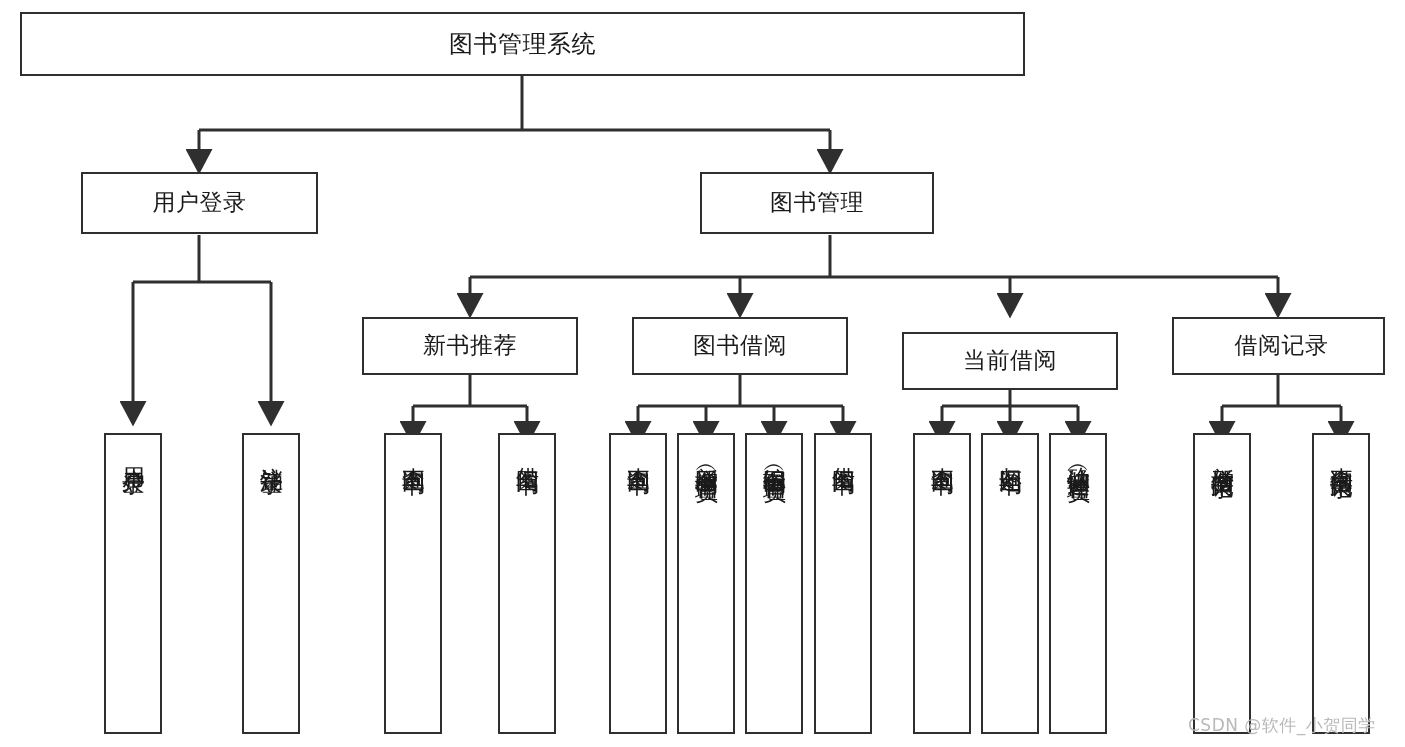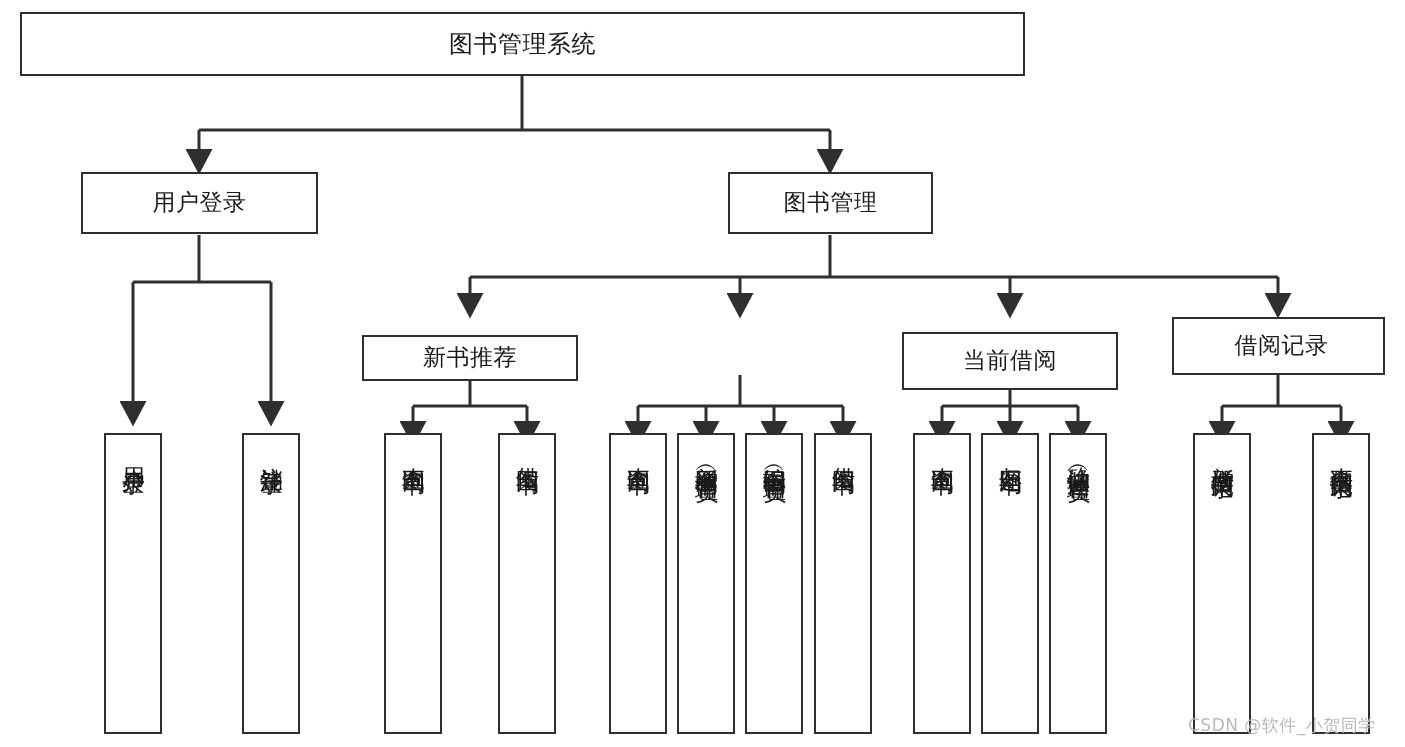--- a/index.html
+++ b/index.html
@@ -123,28 +123,31 @@
   </svg>
 
   <div class="node root" style="left:20px; top:12px; width:1005px; height:64px;">
     <span class="label">图书管理系统</span>
   </div>
 
   <div class="node" style="left:81px; top:172px; width:237px; height:62px;">
     <span class="label">用户登录</span>
   </div>
 
-  <div class="node" style="left:728px; top:172px; width:205px; height:62px;">
+  <div class="node" style="left:700px; top:172px; width:234px; height:62px;">
     <span class="label">图书管理</span>
   </div>
 
-  <div class="node" style="left:362px; top:335px; width:216px; height:46px;">
+  <div class="node" style="left:362px; top:317px; width:216px; height:58px;">
     <span class="label">新书推荐</span>
   </div>
 
+  <div class="node" style="left:632px; top:317px; width:216px; height:58px;">
+    <span class="label">图书借阅</span>
+  </div>
 
   <div class="node" style="left:902px; top:317px; width:216px; height:58px;margin-top:15px;">
     <span class="label">当前借阅</span>
   </div>
 
   <div class="node" style="left:1172px; top:317px; width:213px; height:58px;padding-left:6px;">
     <span class="label">借阅记录</span>
   </div>
 
   <div class="node leaf" style="left:104px; top:433px; width:58px; height:301px;">

